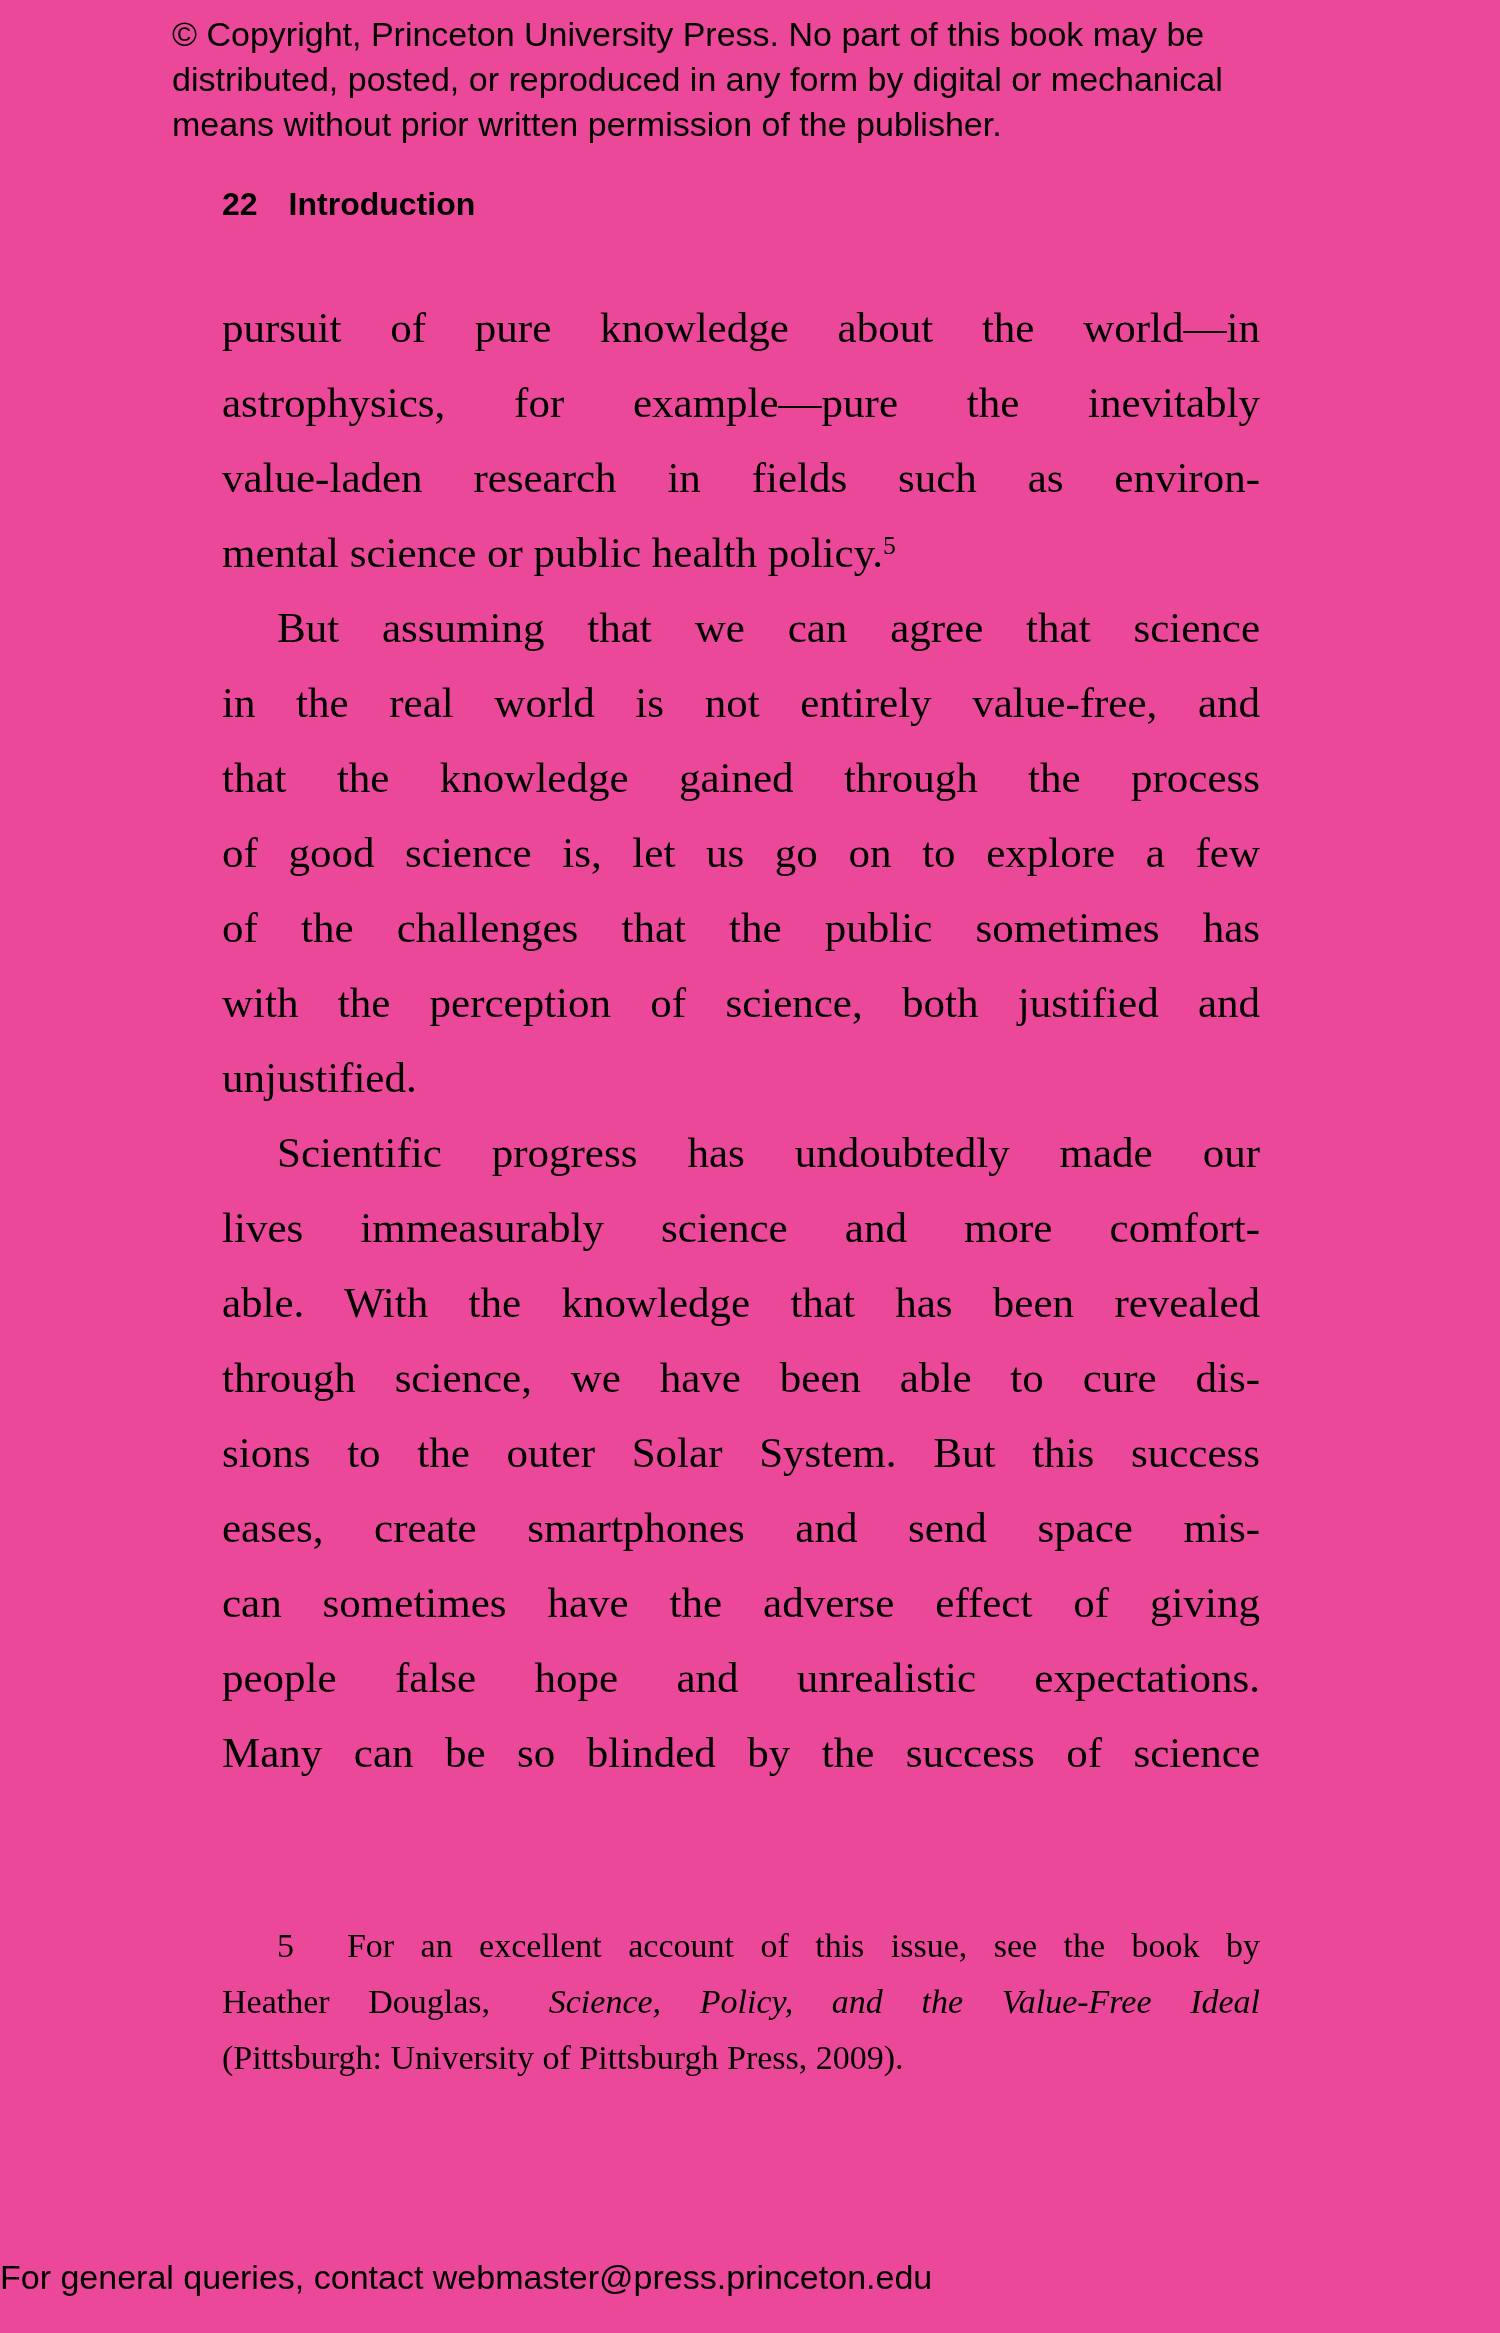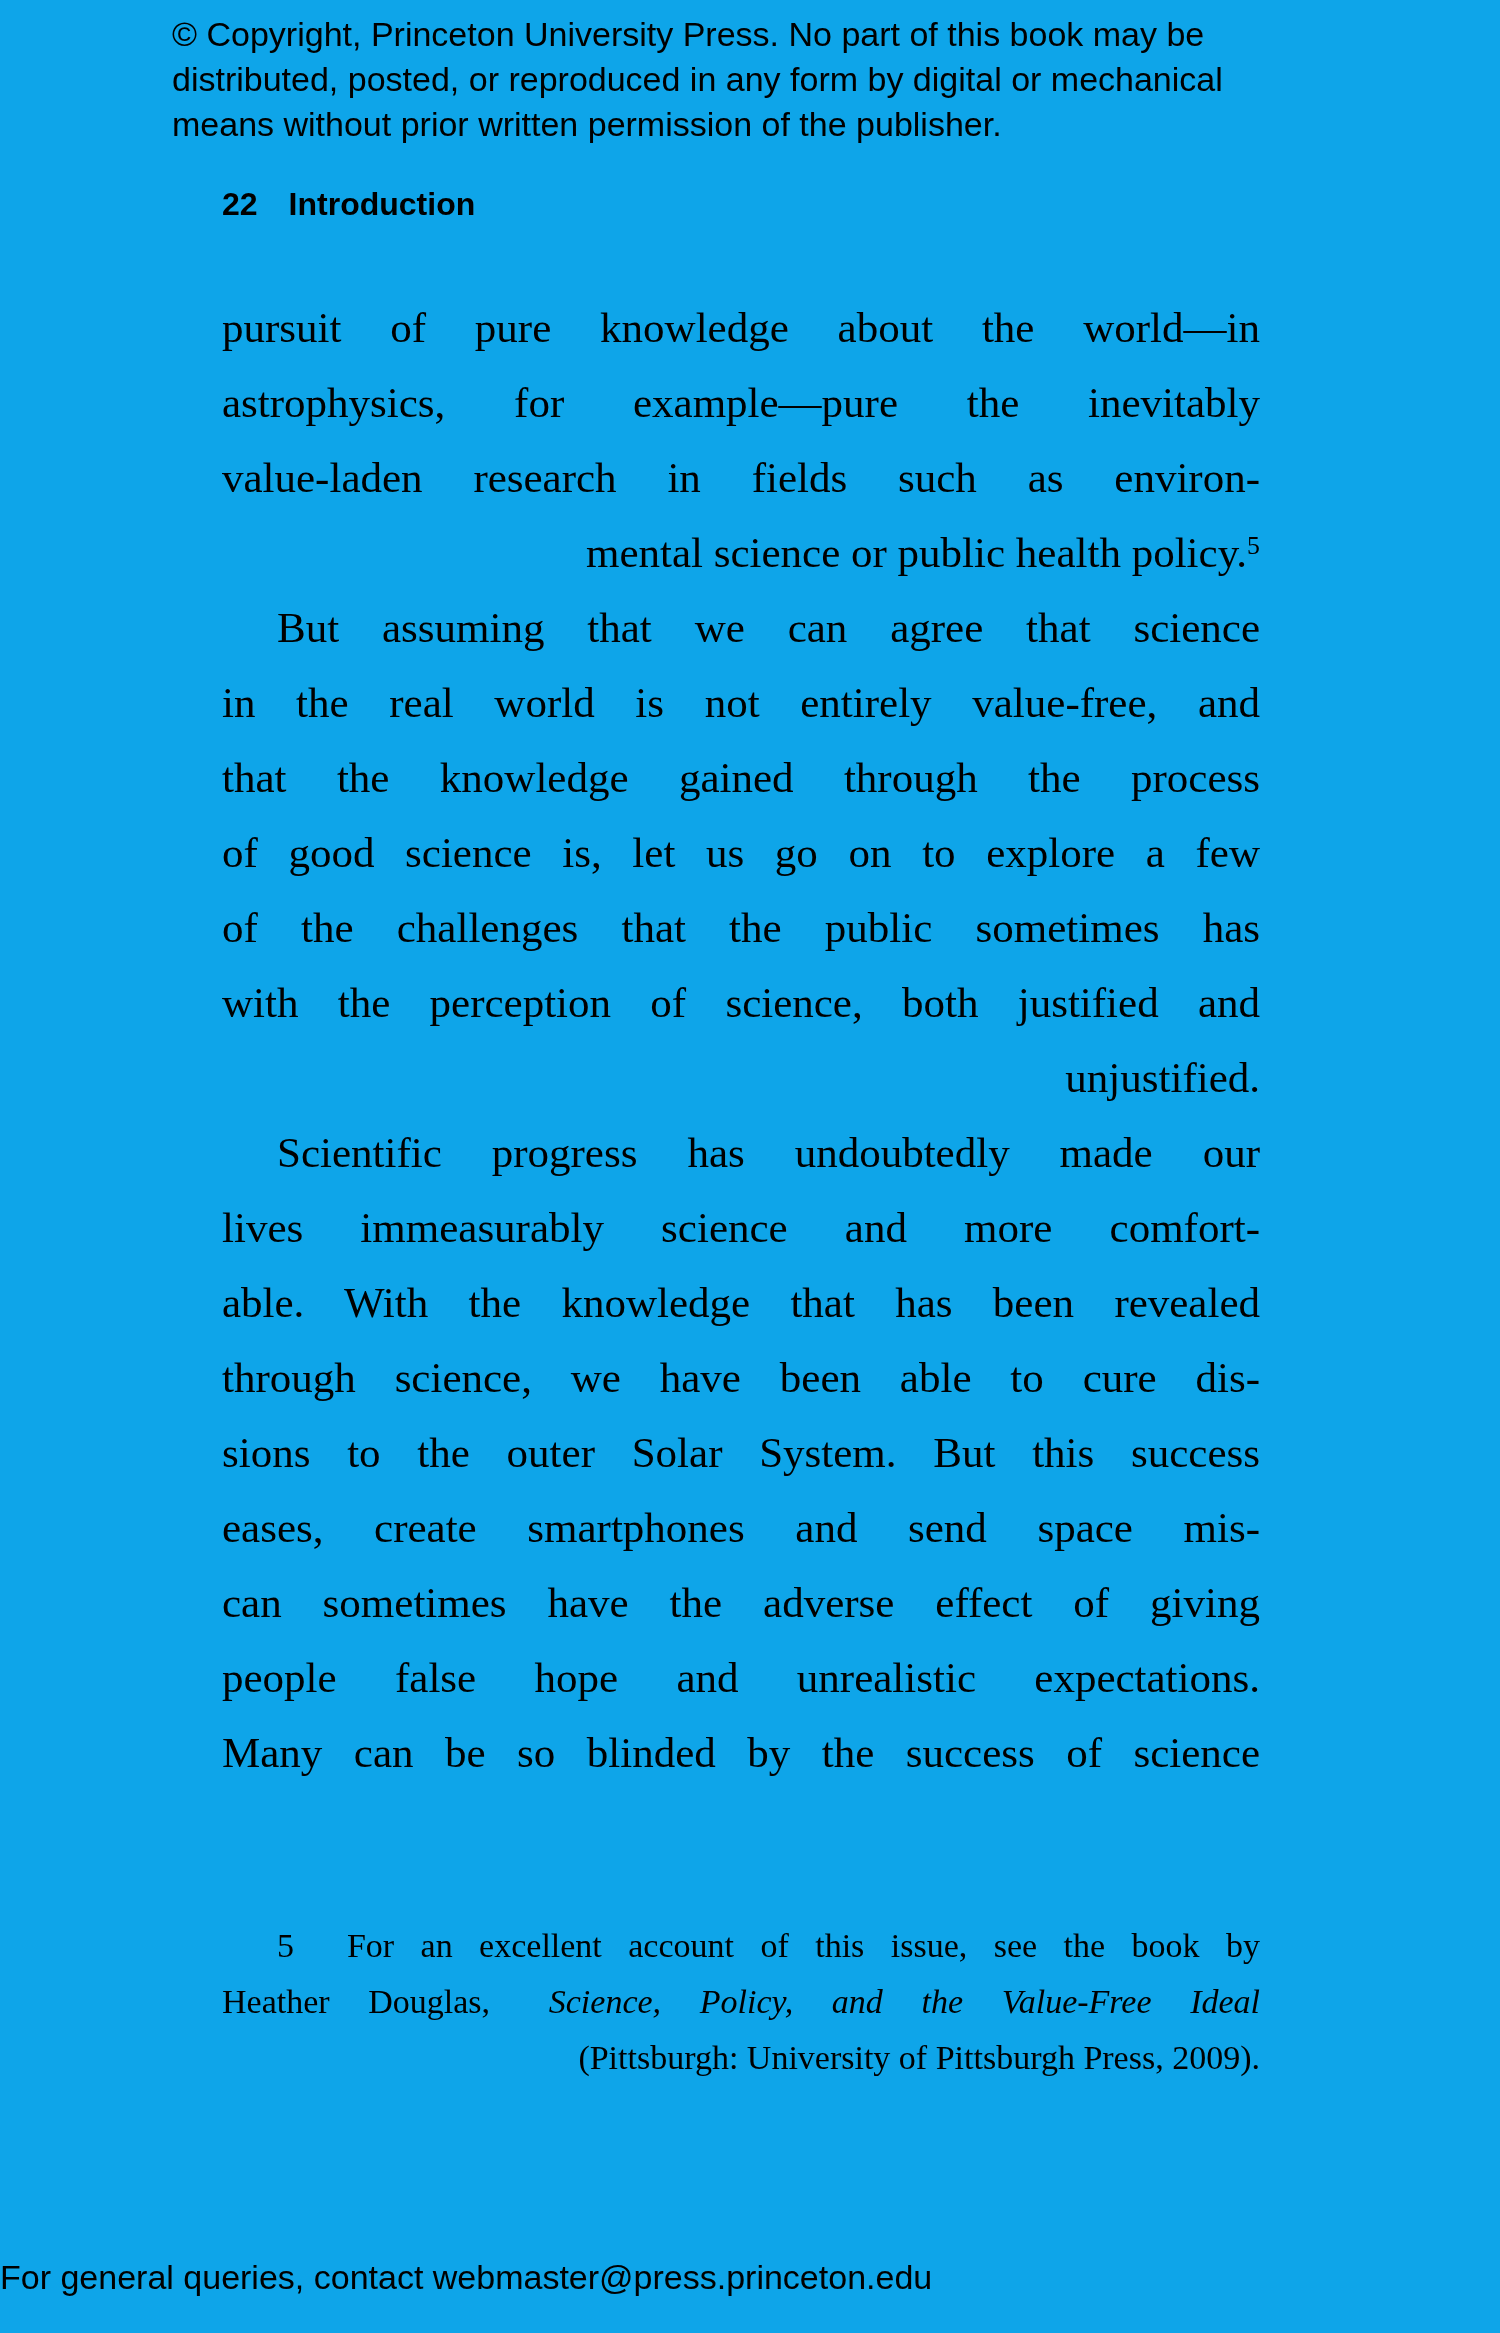--- a/index.html
+++ b/index.html
@@ -4,21 +4,21 @@
 <style>
   html, body {
     margin: 0;
     padding: 0;
     background: #ffffff;
   }
   .page {
     position: relative;
     width: 1500px;
     height: 2333px;
-    background: #0ea5e9;
+    background: #ec4899;
     color: #000000;
     overflow: hidden;
   }
   
   .copyright {
     position: absolute;
     left: 172px;
     top: 12px;
     width: 1270px;
     font-family: "Liberation Sans", sans-serif;
@@ -44,21 +44,21 @@
   .body-text {
     position: absolute;
     left: 222px;
     top: 290px;
     width: 1038px;
     font-family: "Liberation Serif", serif;
     font-size: 43px;
     line-height: 75px;
     color: #000000;
   }
-  .line { min-height: 75px; text-align: right; }
+  .line { min-height: 75px; text-align: left; }
   .line.justify {
     text-align: justify;
     text-align-last: justify;
   }
   .line.indent { text-indent: 55px; }
   sup {
     font-size: 60%;
     line-height: 0;
     vertical-align: baseline;
     position: relative;

